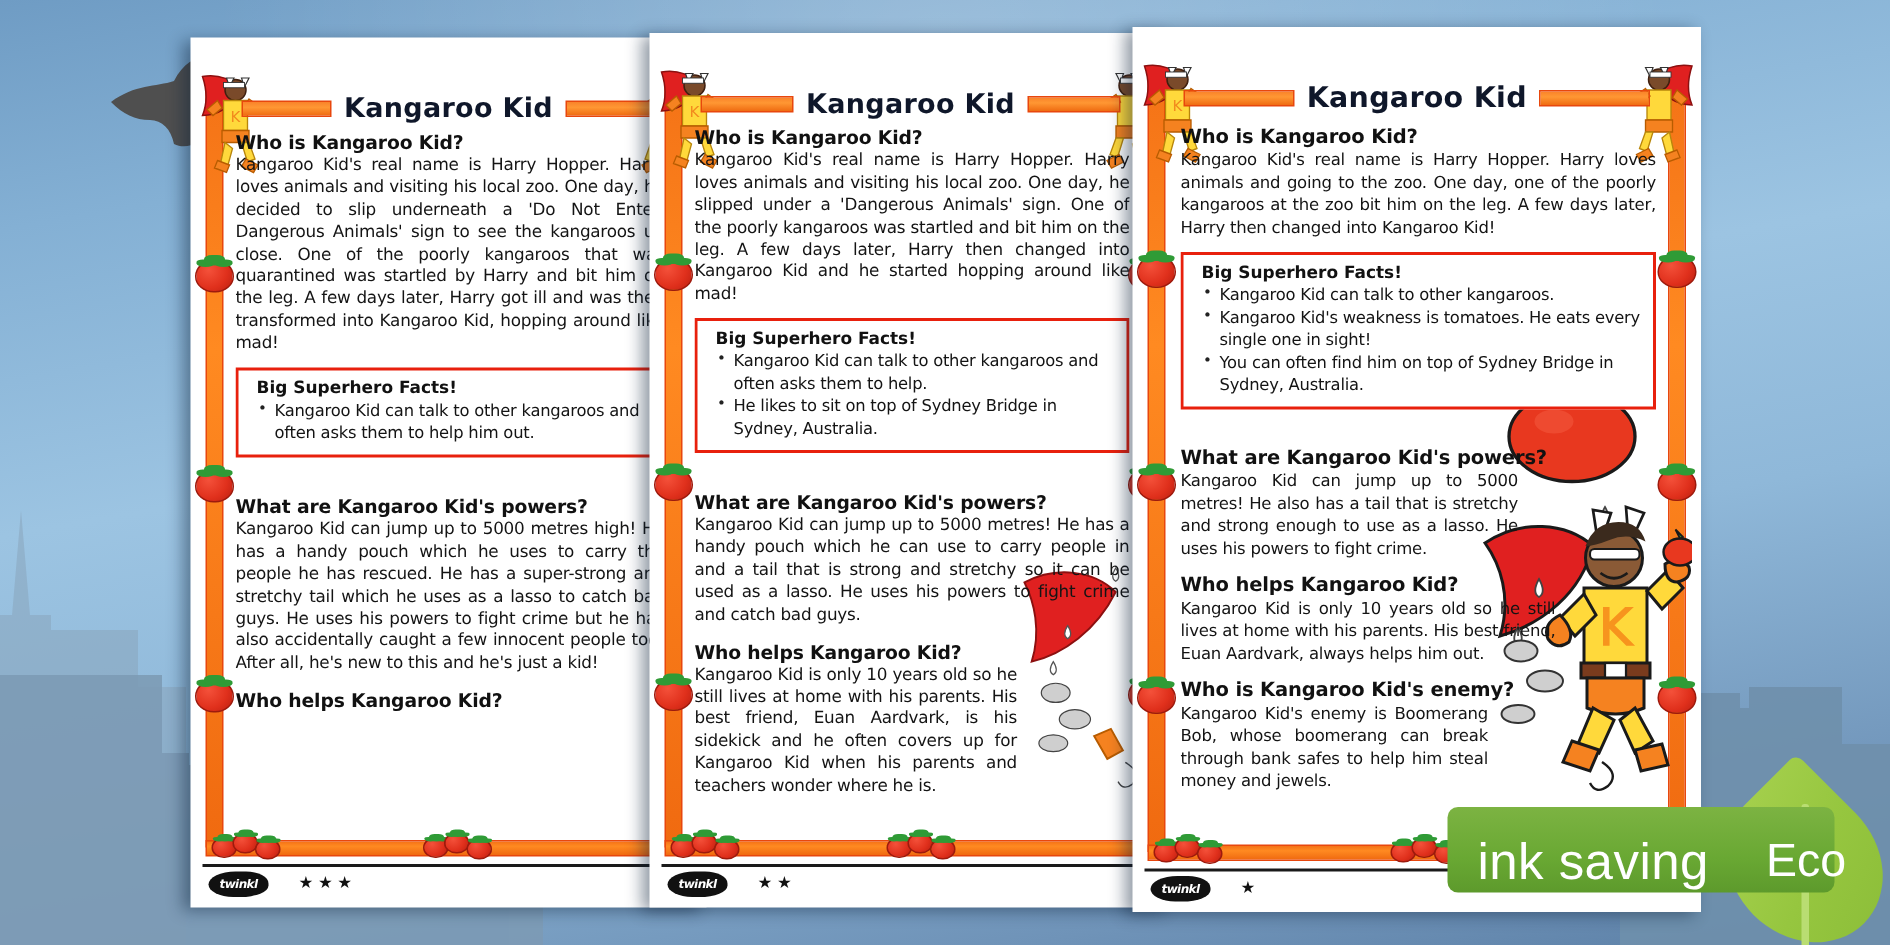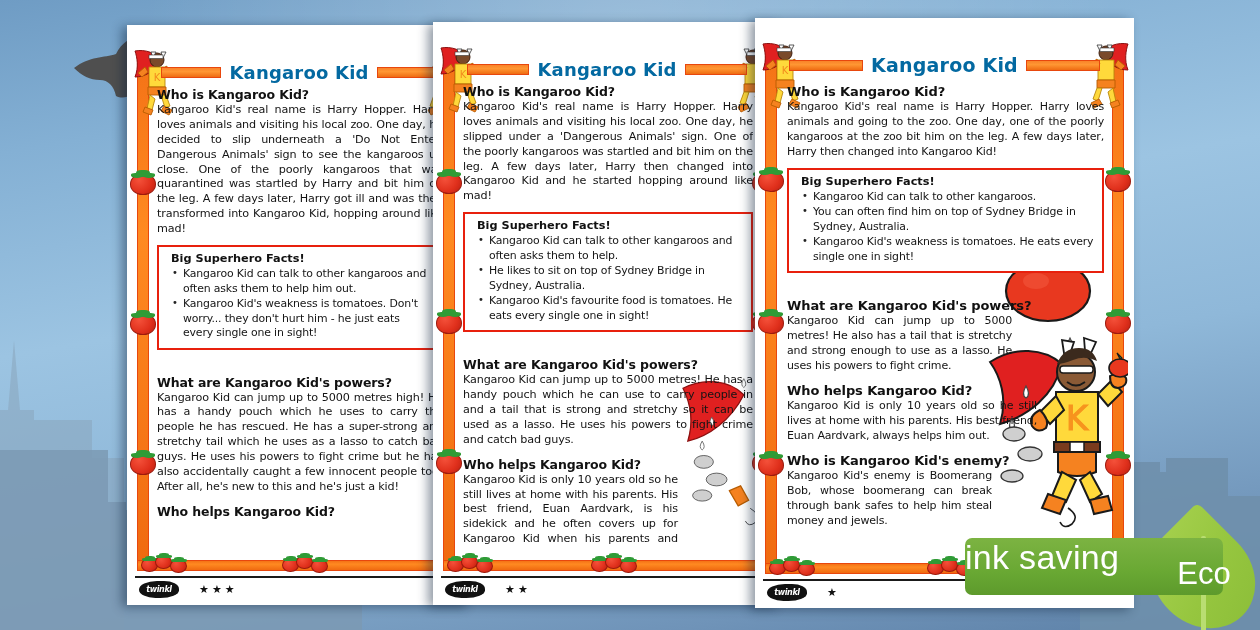--- a/index.html
+++ b/index.html
@@ -72,21 +72,21 @@
     position:absolute; left:34px; right:34px; top:34px; height:26px;
     display:flex; align-items:center; justify-content:center; gap:8px;
   }
   .title-bar {
     flex:1 1 auto; height:11px;
     background: linear-gradient(180deg,#f9832a 0%, #ff9733 40%, #ef6c12 100%);
     border:1.5px solid #e8470d;
   }
   .title-text {
     font-family: "DejaVu Sans", sans-serif;
-    font-weight:bold; font-size:19px; color:#0369a1;
+    font-weight:bold; font-size:19px; color:#0f172a;
     white-space:nowrap; letter-spacing:.2px;
   }
   #sheet1 .title-text, #sheet2 .title-text { font-size:18px; }
 
   
   .content {
     position:absolute; left:30px; right:28px; top:62px; bottom:58px;
     overflow:hidden;
   }
   h2.qhead {
@@ -148,21 +148,21 @@
 
   .hero-big { position:absolute; right:6px; bottom:78px; width:150px; height:200px; pointer-events:none; }
   .big-tomato { position:absolute; right:40px; top:225px; width:92px; height:80px; pointer-events:none; }
 
   
   #eco-badge { position:absolute; left:965px; top:528px; width:300px; height:76px; z-index:10; }
   .eco-pill {
     position:absolute; left:0; top:10px; width:258px; height:57px;
     background: linear-gradient(180deg,#7cb342 0%, #69a833 60%, #5d9a2c 100%);
     border-radius:7px;
-    display:flex; align-items:flex-start; 
+    display:flex; align-items:flex-end; padding-left:20px;
   }
   .eco-pill span {
     color:#fff; font-family:"Liberation Sans", sans-serif;
     font-size:34px; letter-spacing:.3px;
   }
   .eco-leaf {
     position:absolute; left:190px; top:-8px; width:96px; height:112px;
     background: linear-gradient(160deg,#a7d14f 0%, #96c63f 55%, #8cbe39 100%);
     border-radius:50% 6% 50% 50%;
     transform: rotate(-45deg);
@@ -270,21 +270,20 @@
       </div>
 
       <div class="content">
         <h2 class="qhead">Who is Kangaroo Kid?</h2>
         <p class="para">Kangaroo Kid's real name is Harry Hopper. Harry loves animals and visiting his local zoo. One day, he decided to slip underneath a 'Do Not Enter: Dangerous Animals' sign to see the kangaroos up close. One of the poorly kangaroos that was quarantined was startled by Harry and bit him on the leg. A few days later, Harry got ill and was then transformed into Kangaroo Kid, hopping around like mad!</p>
 
         <div class="facts">
           <div class="facts-title">Big Superhero Facts!</div>
           <ul>
             <li>Kangaroo Kid can talk to other kangaroos and often asks them to help him out.</li>
-            <li>Kangaroo Kid's weakness is tomatoes. Don't worry... they don't hurt him - he just eats every single one in sight!</li>
           </ul>
         </div>
 
         <h2 class="qhead">What are Kangaroo Kid's powers?</h2>
         <p class="para">Kangaroo Kid can jump up to 5000 metres high! He has a handy pouch which he uses to carry the people he has rescued. He has a super-strong and stretchy tail which he uses as a lasso to catch bad guys. He uses his powers to fight crime but he has also accidentally caught a few innocent people too! After all, he's new to this and he's just a kid!</p>
         <h2 class="qhead">Who helps Kangaroo Kid?</h2>
 
       </div>
 
       <div class="footer">
@@ -369,21 +368,20 @@
 
       <div class="content">
         <h2 class="qhead">Who is Kangaroo Kid?</h2>
         <p class="para">Kangaroo Kid's real name is Harry Hopper. Harry loves animals and visiting his local zoo. One day, he slipped under a 'Dangerous Animals' sign. One of the poorly kangaroos was startled and bit him on the leg. A few days later, Harry then changed into Kangaroo Kid and he started hopping around like mad!</p>
 
         <div class="facts">
           <div class="facts-title">Big Superhero Facts!</div>
           <ul>
             <li>Kangaroo Kid can talk to other kangaroos and often asks them to help.</li>
             <li>He likes to sit on top of Sydney Bridge in Sydney, Australia.</li>
-            <li>Kangaroo Kid's favourite food is tomatoes. He eats every single one in sight!</li>
           </ul>
         </div>
 
         <h2 class="qhead">What are Kangaroo Kid's powers?</h2>
         <p class="para">Kangaroo Kid can jump up to 5000 metres! He has a handy pouch which he can use to carry people in and a tail that is strong and stretchy so it can be used as a lasso. He uses his powers to fight crime and catch bad guys.</p>
         <h2 class="qhead">Who helps Kangaroo Kid?</h2>
         <p class="para" style="width:215px;">Kangaroo Kid is only 10 years old so he still lives at home with his parents. His best friend, Euan Aardvark, is his sidekick and he often covers up for Kangaroo Kid when his parents and teachers wonder where he is.</p>
 
       </div>
 
@@ -511,22 +509,22 @@
       </svg>
 
       <div class="content" style="left:32px; right:30px; top:66px;">
         <h2 class="qhead">Who is Kangaroo Kid?</h2>
         <p class="para">Kangaroo Kid's real name is Harry Hopper. Harry loves animals and going to the zoo. One day, one of the poorly kangaroos at the zoo bit him on the leg. A few days later, Harry then changed into Kangaroo Kid!</p>
 
         <div class="facts">
           <div class="facts-title">Big Superhero Facts!</div>
           <ul>
             <li>Kangaroo Kid can talk to other kangaroos.</li>
+            <li>Kangaroo Kid's weakness is tomatoes. He eats every single one in sight!</li>
             <li>You can often find him on top of Sydney Bridge in Sydney, Australia.</li>
-            <li>Kangaroo Kid's weakness is tomatoes. He eats every single one in sight!</li>
           </ul>
         </div>
 
         <h2 class="qhead">What are Kangaroo Kid's powers?</h2>
         <p class="para" style="width:225px;">Kangaroo Kid can jump up to 5000 metres! He also has a tail that is stretchy and strong enough to use as a lasso. He uses his powers to fight crime.</p>
         <h2 class="qhead">Who helps Kangaroo Kid?</h2>
         <p class="para" style="width:250px;">Kangaroo Kid is only 10 years old so he still lives at home with his parents. His best friend, Euan Aardvark, always helps him out.</p>
         <h2 class="qhead">Who is Kangaroo Kid's enemy?</h2>
         <p class="para" style="width:205px;">Kangaroo Kid's enemy is Boomerang Bob, whose boomerang can break through bank safes to help him steal money and jewels.</p>
       </div>

